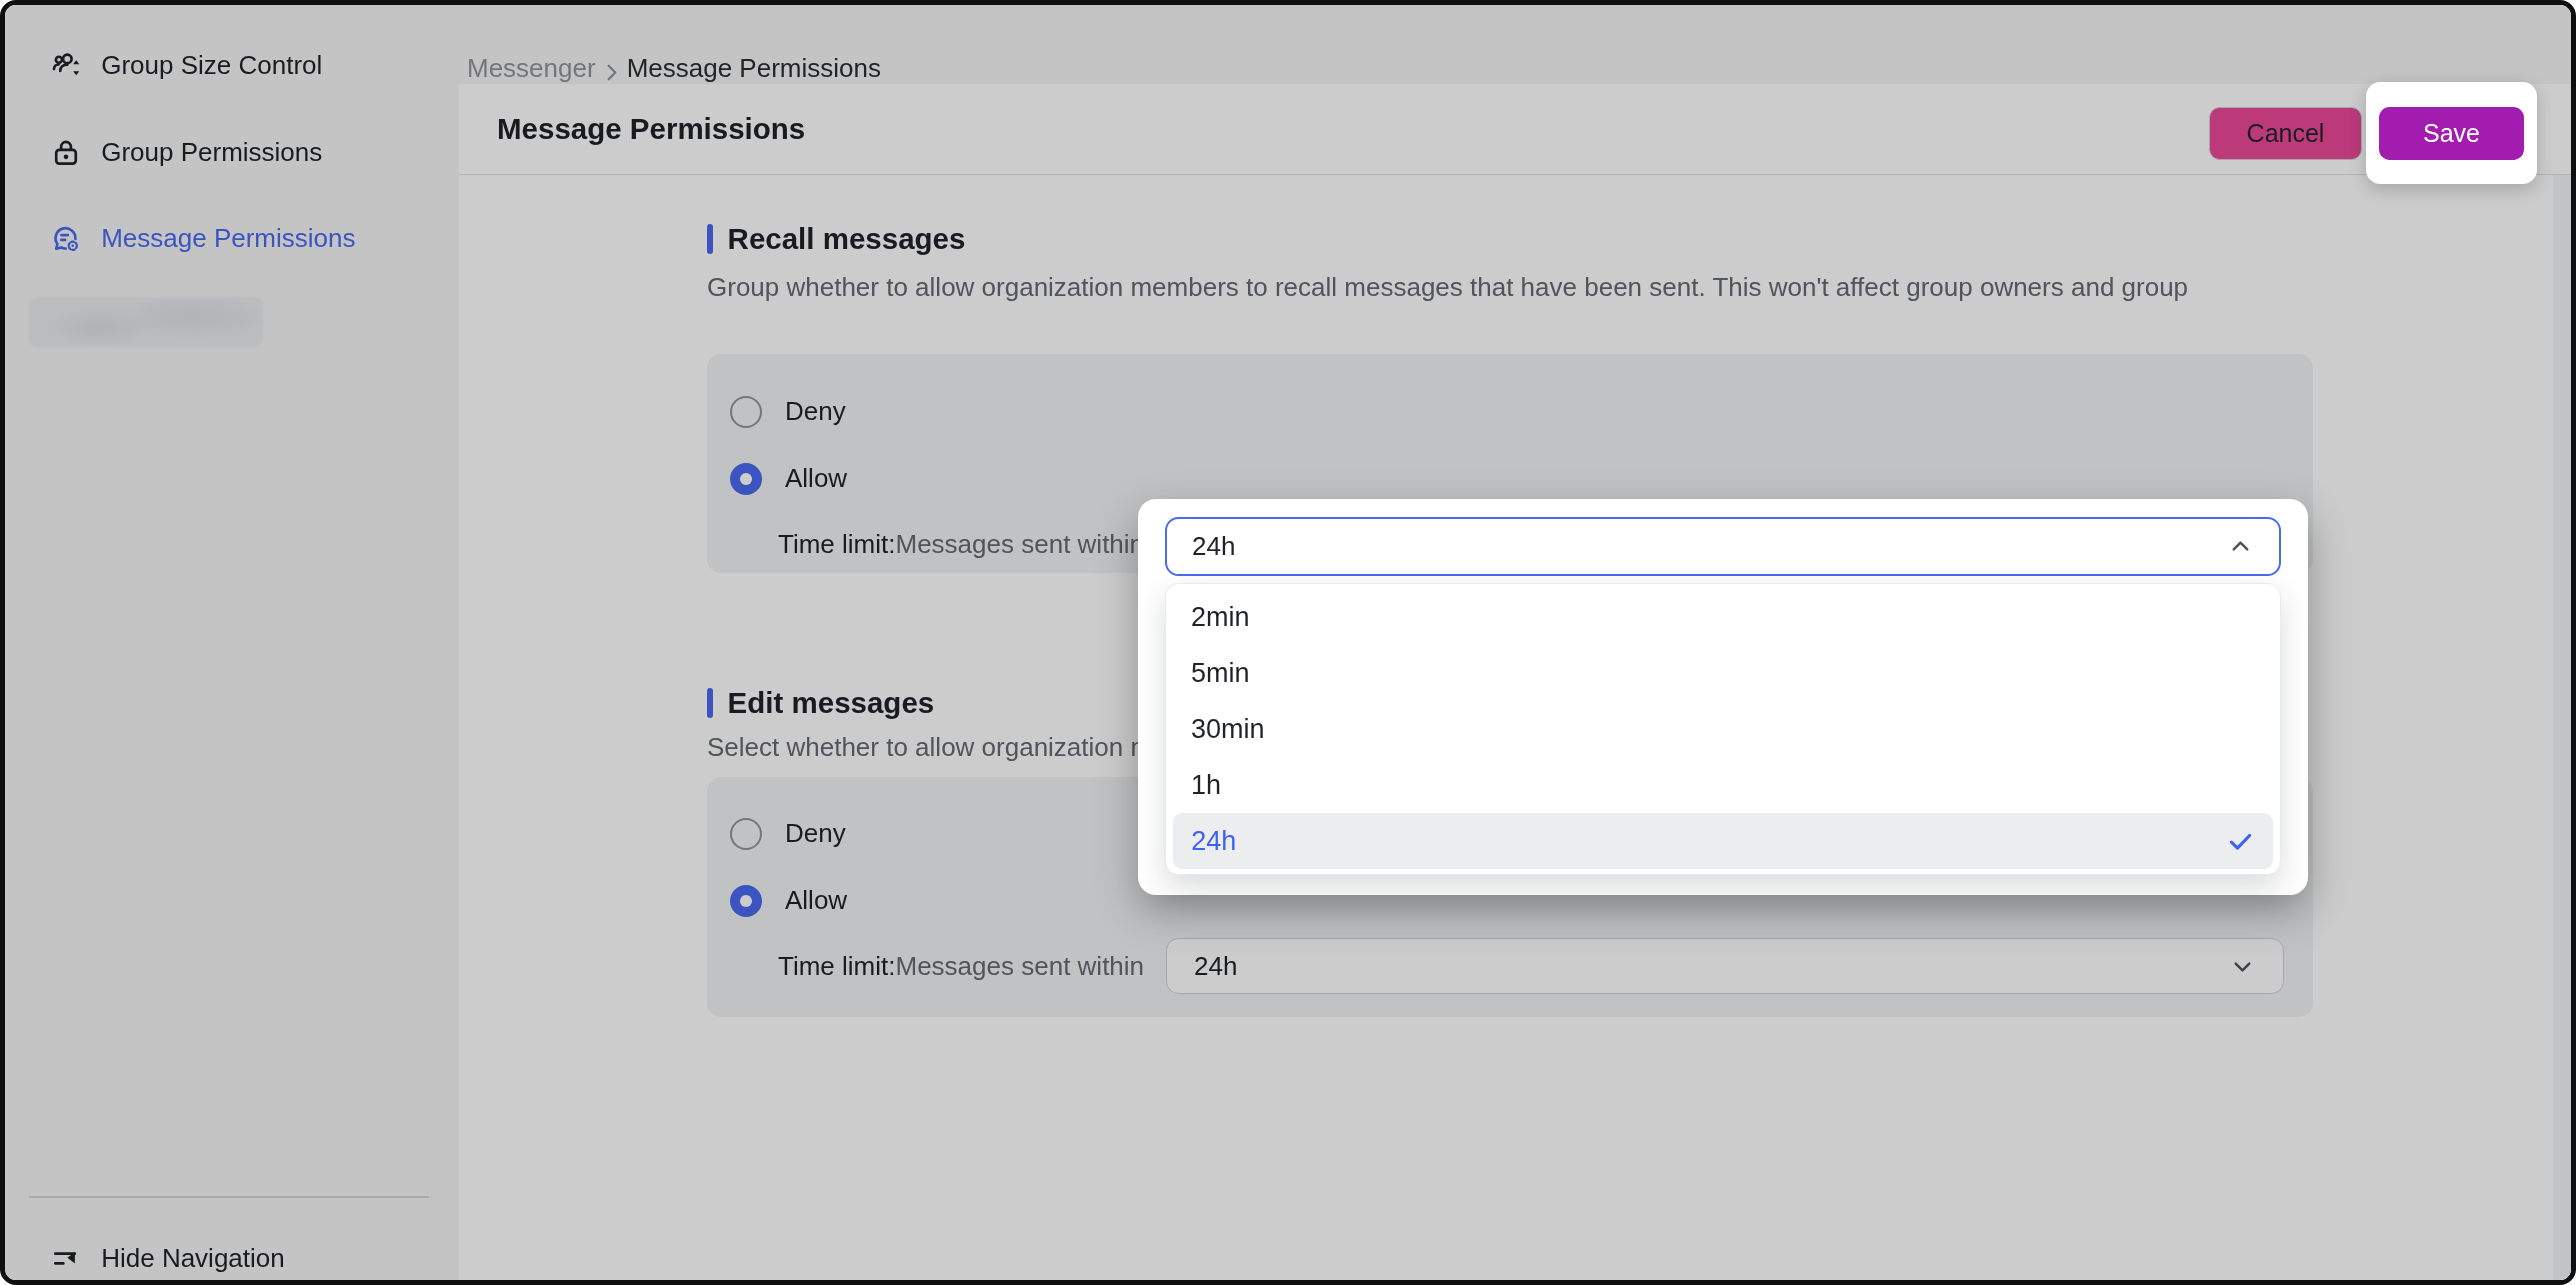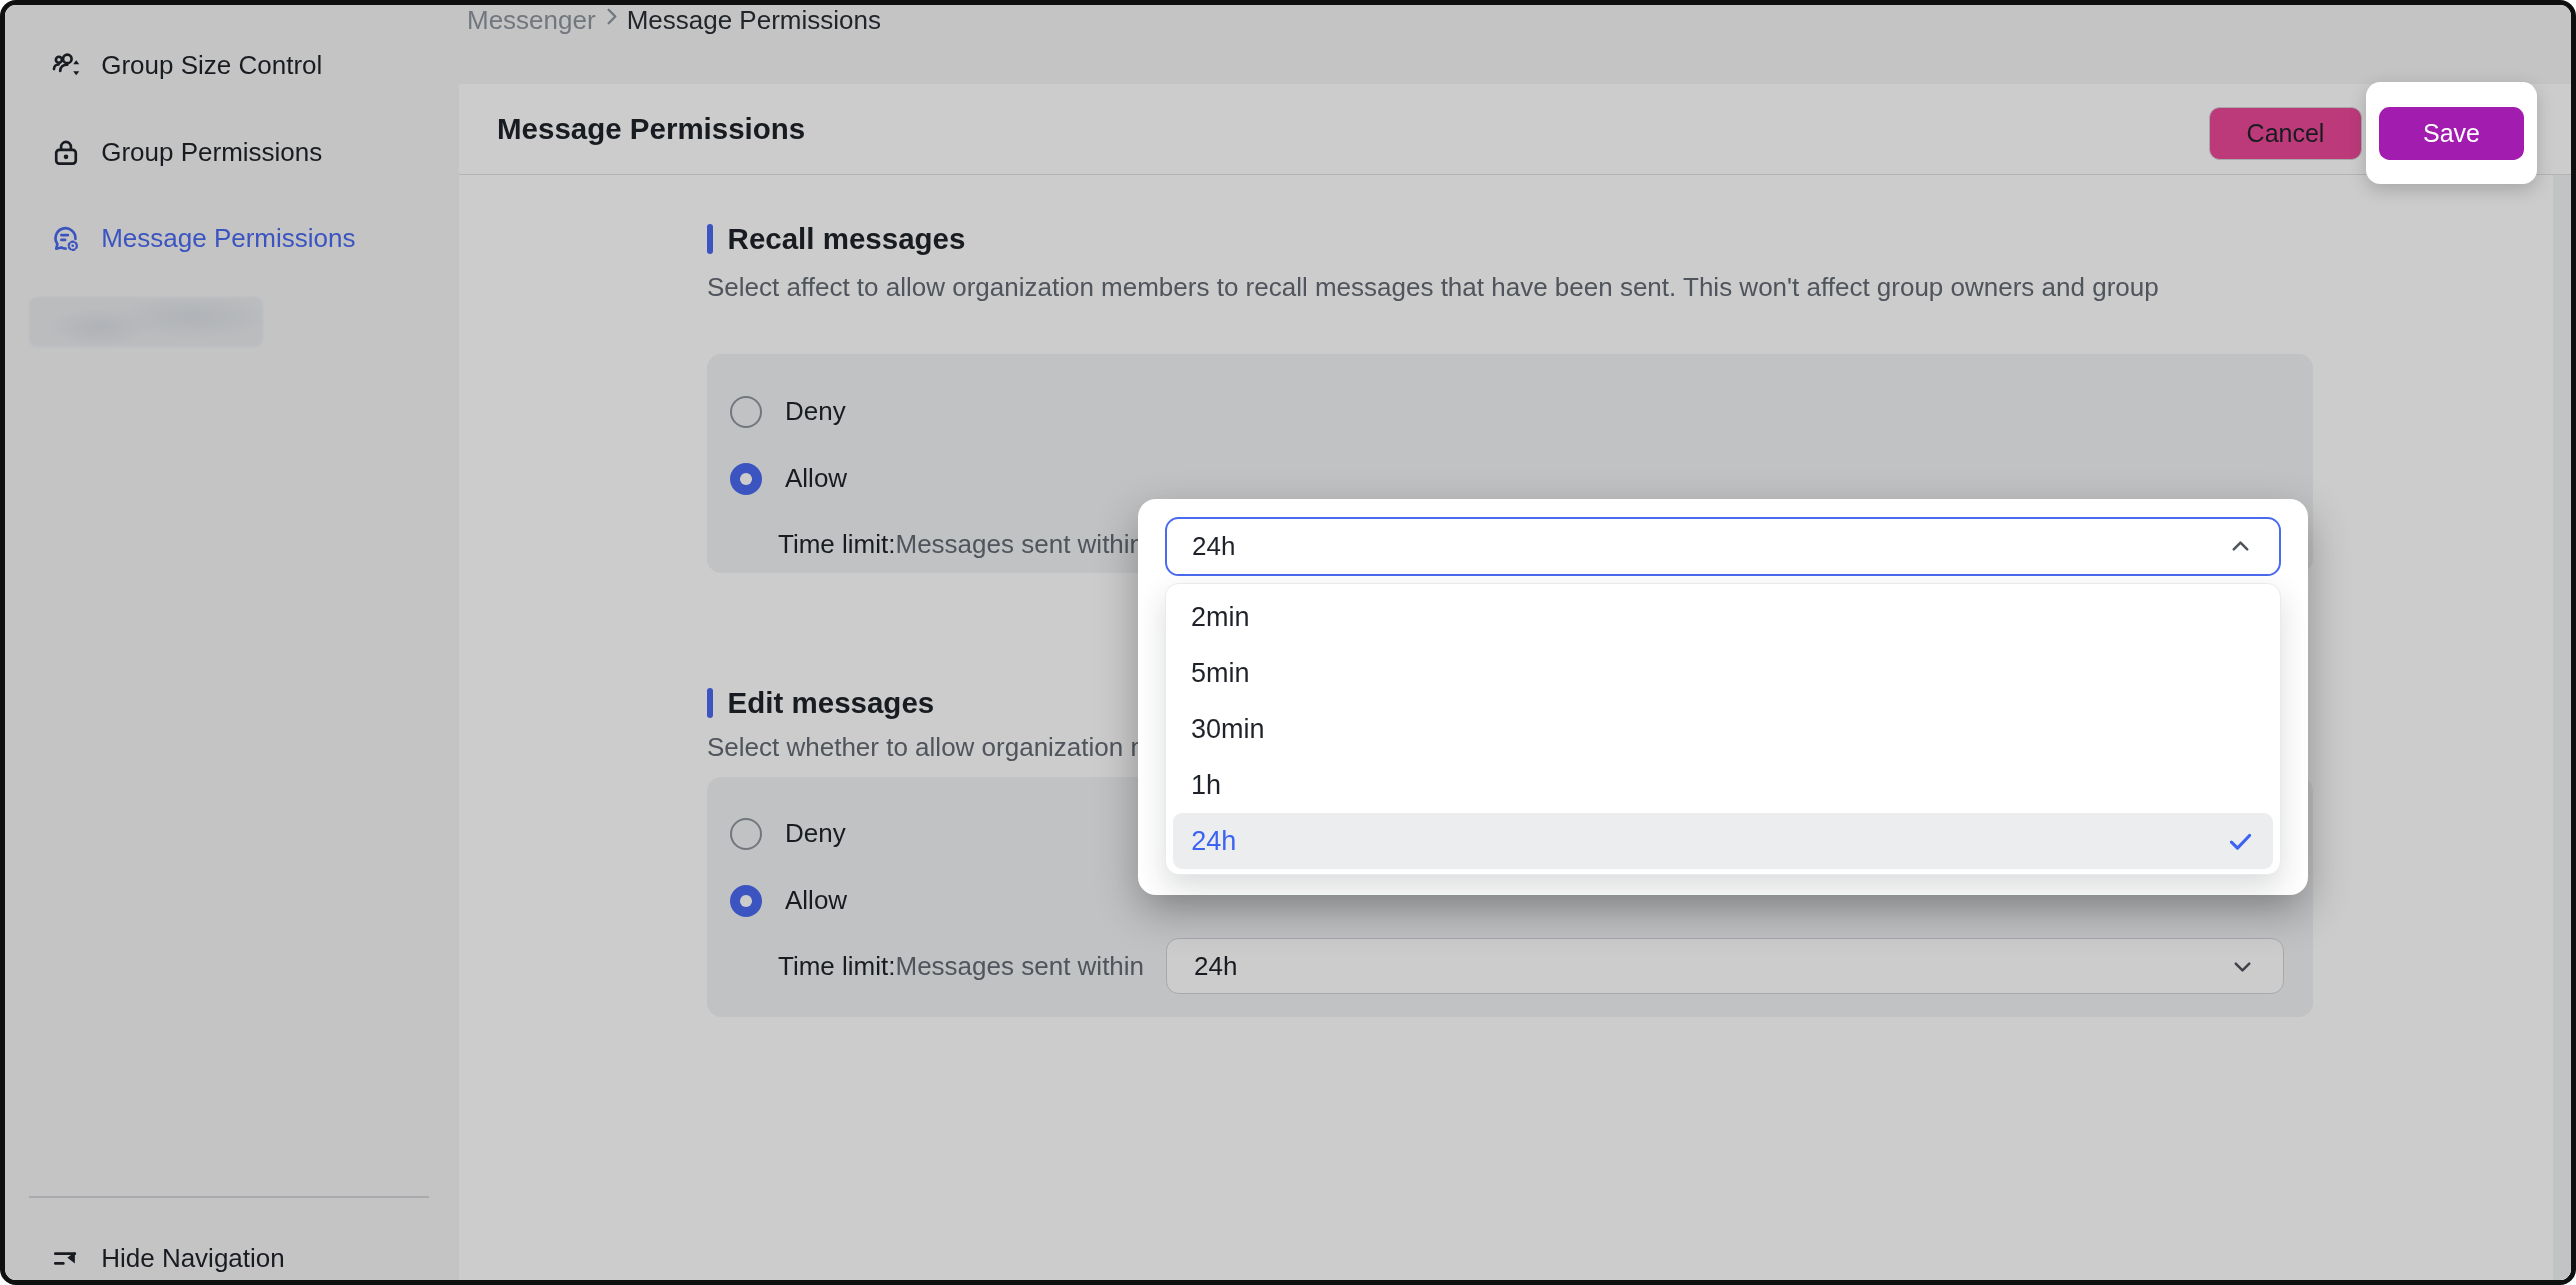--- a/index.html
+++ b/index.html
@@ -15,21 +15,21 @@
   .side-item{left:12.5px;width:429px;height:55px;display:flex;align-items:center;gap:19.7px;padding-left:32px;box-sizing:border-box;border-radius:9px;cursor:pointer;}
   .side-item .lbl{font-size:26px;color:#1f2329;}
   .side-item.active .lbl{color:#4a6af0;font-weight:500;}
   .side-icon{width:32px;height:32px;flex:0 0 32px;display:flex;align-items:center;justify-content:center;}
   .redacted{left:24px;top:292px;width:234px;height:50px;border-radius:8px;
     background:radial-gradient(72px 27px at 30% 60%, #dcdfe4 0%, rgba(220,223,228,0) 70%),
                radial-gradient(107px 30px at 70% 40%, #dde0e5 0%, rgba(221,224,229,0) 72%),
                #e9ebee; filter:blur(0.9px);}
   .side-divider{left:24px;top:1191px;width:400px;height:1.8px;background:#d2d5d9;}
   
-  .crumbs{left:462px;top:0;height:79px;display:flex;align-items:flex-start;gap:4px;font-size:26px;}
+  .crumbs{left:462px;top:0;height:79px;display:flex;align-items:flex-end;gap:4px;font-size:26px;}
   .crumb-parent{color:#8f959e;cursor:pointer;}
   .crumb-current{color:#2a2e34;}
   
   .page-title{left:492px;top:79px;height:89px;display:flex;align-items:center;font-size:29.5px;font-weight:600;color:#1f2329;}
   .btn{display:flex;align-items:center;justify-content:center;font-size:25px;border-radius:10.7px;box-sizing:border-box;cursor:pointer;}
   .btn-cancel{left:2204px;top:102px;width:153px;height:53px;border:1.8px solid #d0d3d6;color:#1f2329;background:#ec4899;}
   
   .sec-title{display:flex;align-items:center;gap:14.3px;font-size:29.5px;font-weight:600;color:#1f2329;}
   .sec-bar{width:6.3px;height:30px;border-radius:3.6px;background:#4a6af0;}
   .desc{font-size:26px;color:#646a73;line-height:40px;}
@@ -136,21 +136,21 @@
   </div>
 
   <div class="abs page-title">Message Permissions</div>
   <div class="abs btn btn-cancel">Cancel</div>
 
   <div class="abs sec-title" style="left:702px;top:213px;height:41px;">
     <span class="sec-bar"></span>
     <span>Recall messages</span>
   </div>
   <div class="abs desc" style="left:702px;top:262px;width:1537px;">
-    <div>Select affect to allow organization members to recall messages that have been sent. This won't affect group owners and group</div>
+    <div>Group whether to allow organization members to recall messages that have been sent. This won't affect group owners and group</div>
   </div>
 
   <div class="abs card" style="top:349px;height:219px;">
     <div class="radio-row" style="top:42px;">
       <span class="radio off"></span>
       <span class="radio-label">Deny</span>
     </div>
     <div class="radio-row" style="top:109px;">
       <span class="radio on"></span>
       <span class="radio-label">Allow</span>

